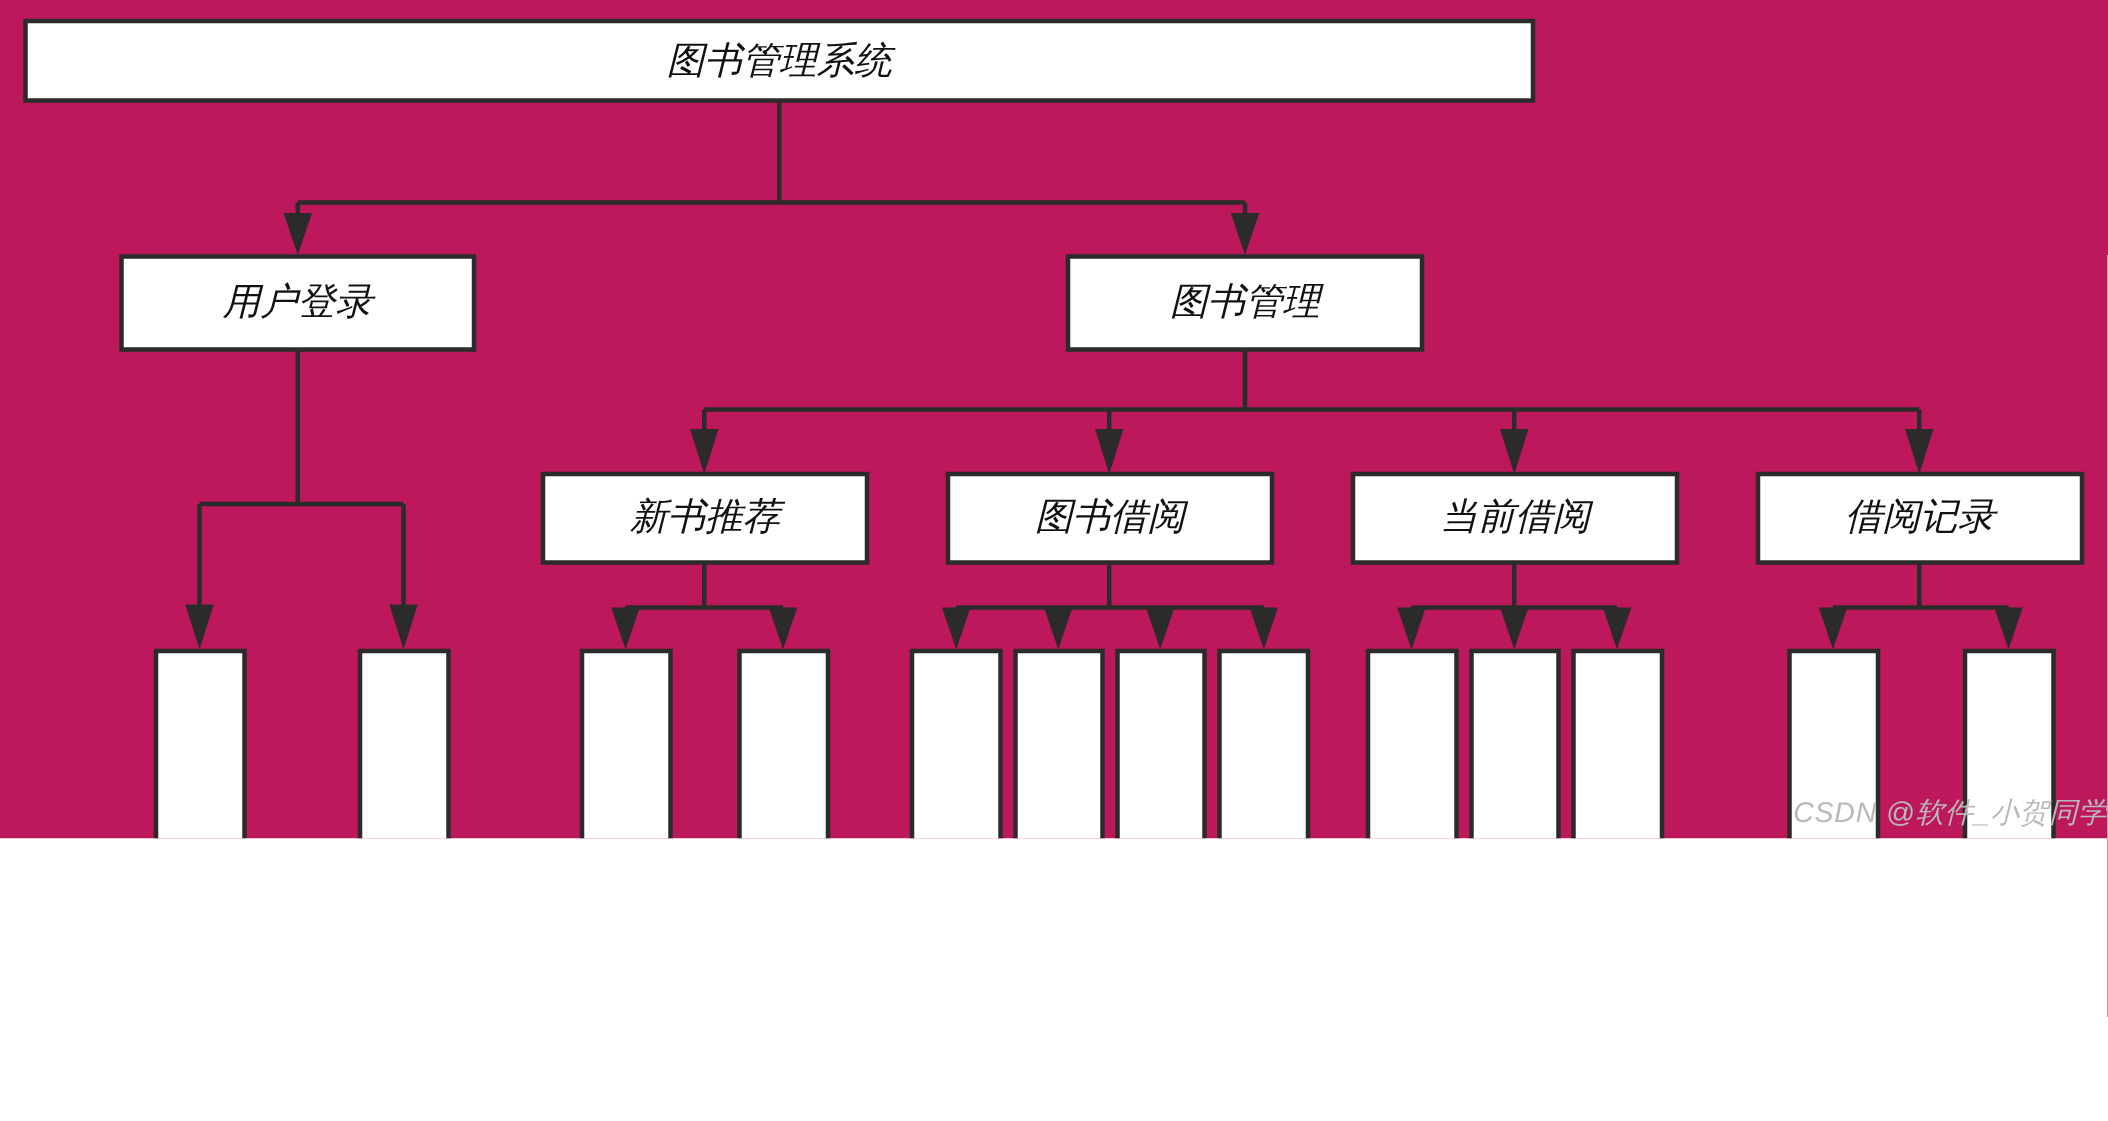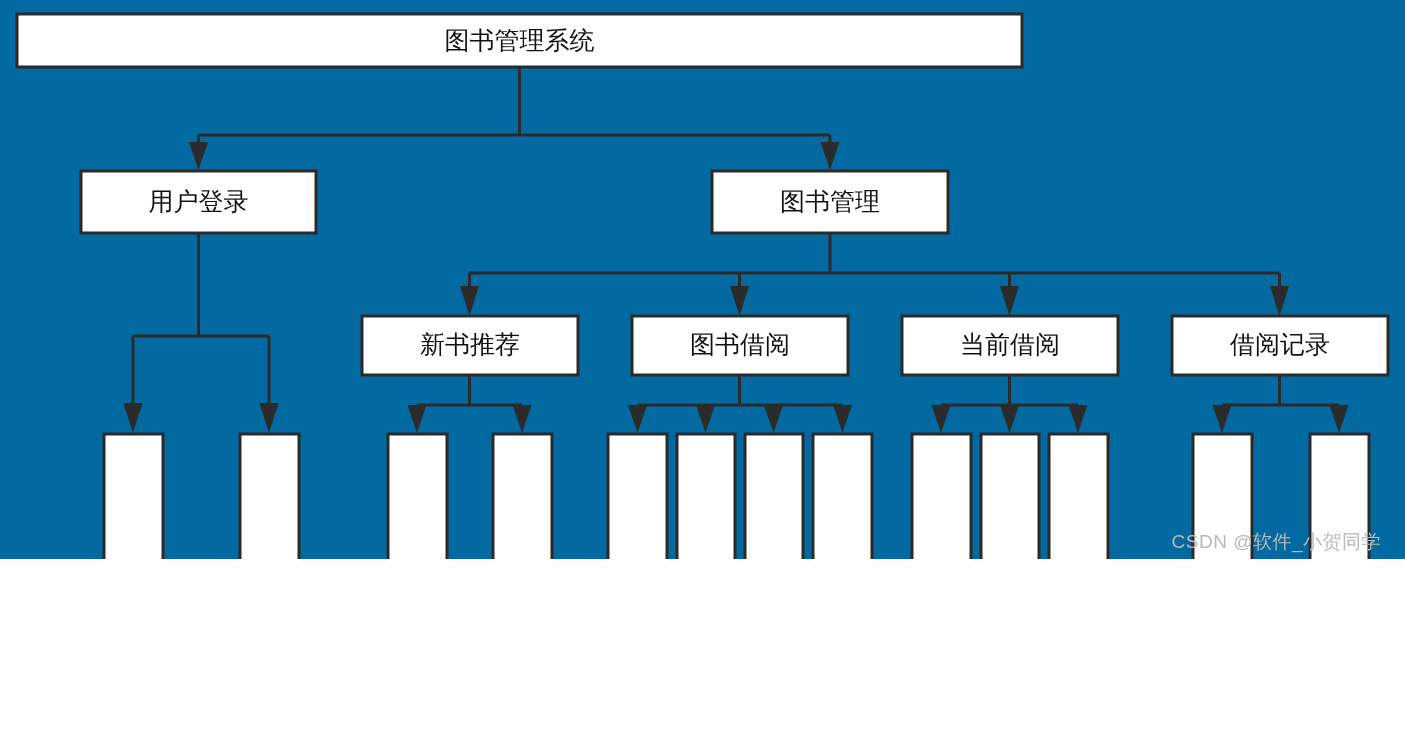--- a/index.html
+++ b/index.html
@@ -7,22 +7,23 @@
     padding: 0;
     background: #ffffff;
   }
   body {
     font-family: "Liberation Sans", "DejaVu Sans", sans-serif;
   }
   #diagram-root {
     position: relative;
     width: 1405px;
     height: 559px;
-    background: #0369a1;
+    background: #be185d;
     overflow: hidden;
+    font-style: italic;
   }
   svg#flow-svg {
     position: absolute;
     left: 0;
     top: 0;
     width: 1405px;
     height: 747px;
     display: block;
   }
   .node-rect {
@@ -57,21 +58,21 @@
     font-family: "Liberation Sans", "DejaVu Sans", sans-serif;
     font-size: 25px;
     line-height: 1.06;
     color: #111111;
     letter-spacing: 1px;
     white-space: nowrap;
     pointer-events: none;
   }
   .watermark {
     position: absolute;
-    right: 24px;
+    right: 0;
     bottom: 4px;
     font-family: "Liberation Sans", "DejaVu Sans", sans-serif;
     font-size: 19px;
     color: #b9b9b9;
     letter-spacing: 0.5px;
     white-space: nowrap;
   }
 </style>
 </head>
 <body>

